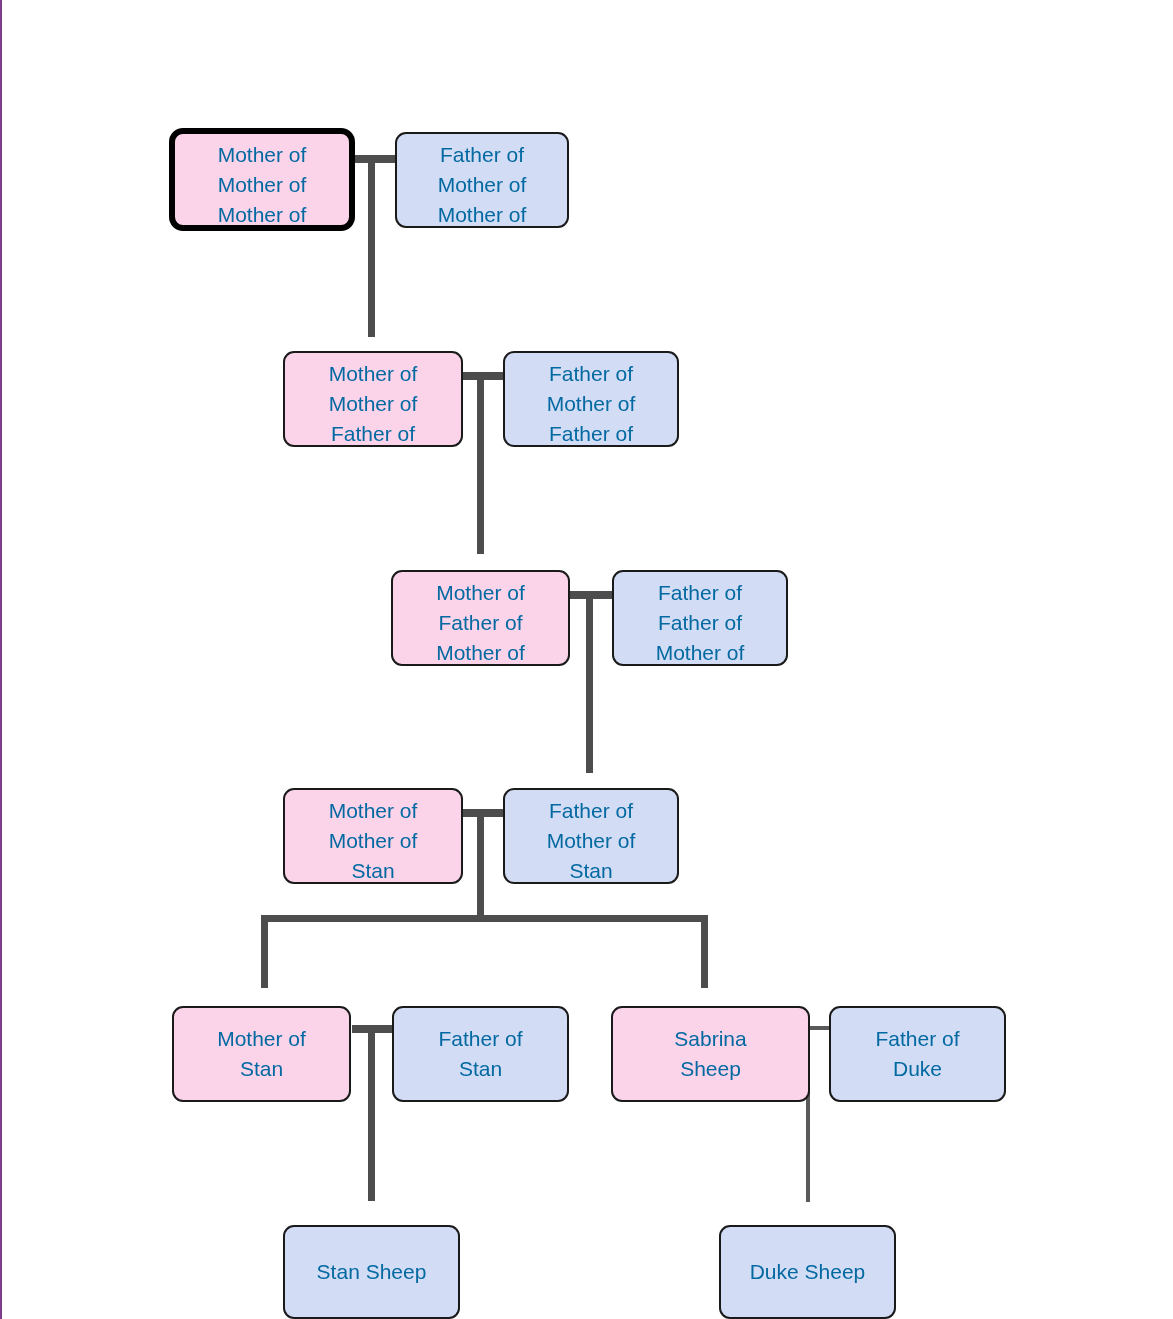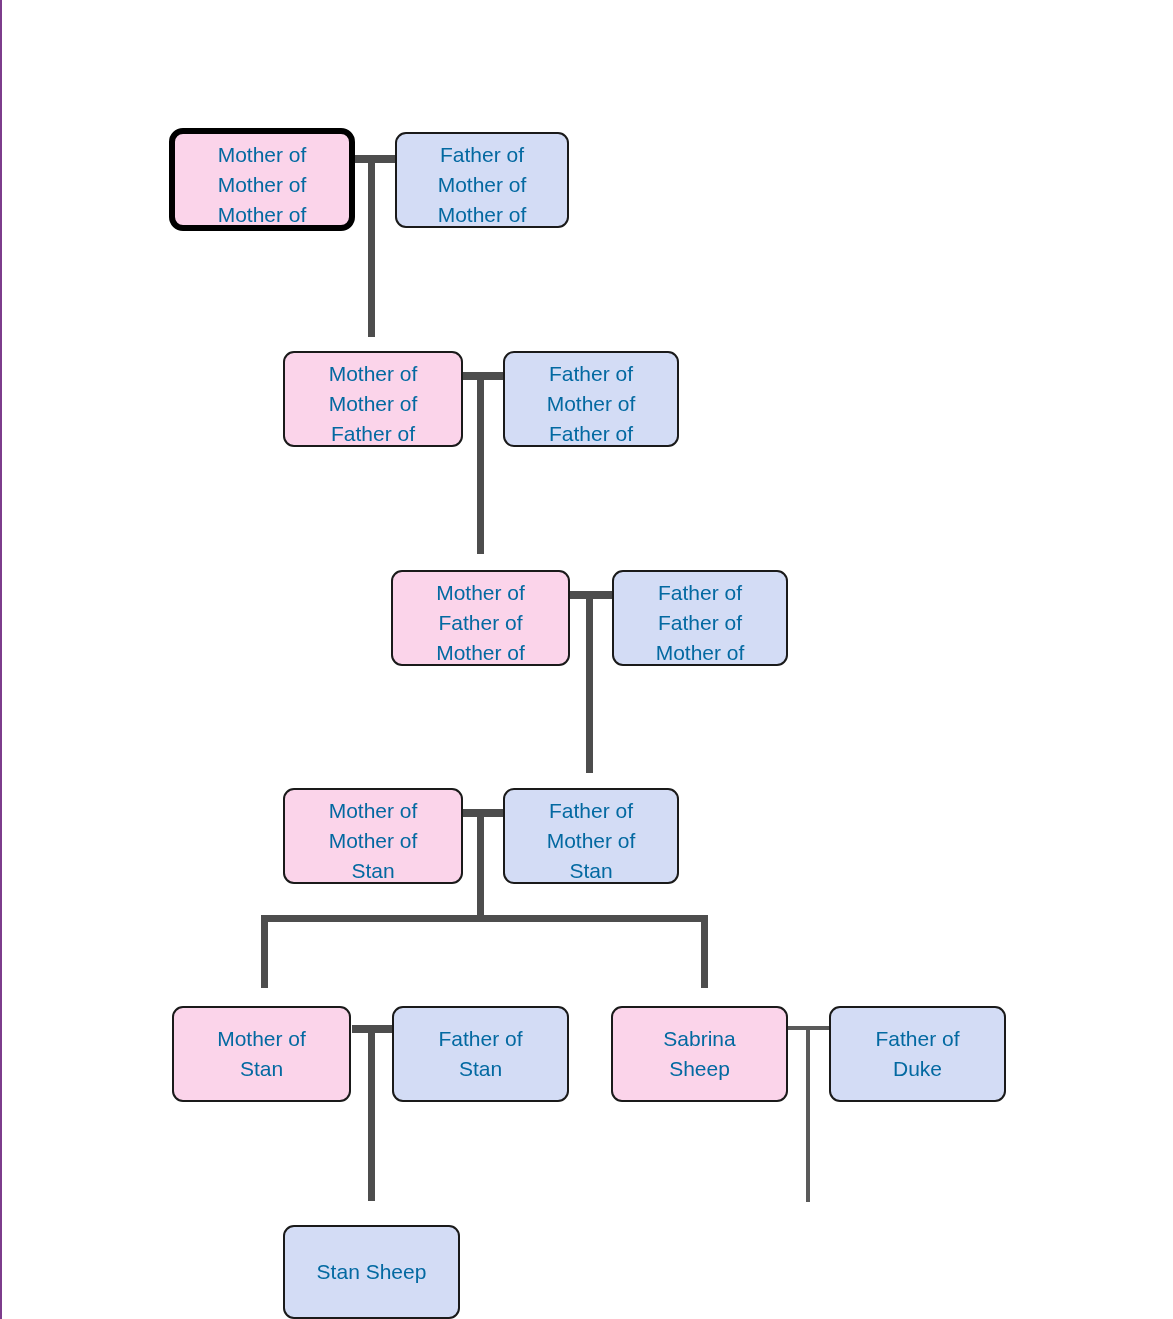--- a/index.html
+++ b/index.html
@@ -147,28 +147,31 @@
   <div class="person female center-v" id="p-mother" style="left:170px; top:982px; width:179px; height:96px;">
     <span class="label">Mother of
 Stan</span>
   </div>
 
   <div class="person male center-v" id="p-father" style="left:390px; top:982px; width:177px; height:96px;">
     <span class="label">Father of
 Stan</span>
   </div>
 
-  <div class="person female center-v" id="p-sabrina" style="left:609px; top:982px; width:177px; height:96px;">
+  <div class="person female center-v" id="p-sabrina" style="left:609px; top:982px; width:199px; height:96px;">
     <span class="label">Sabrina
 Sheep</span>
   </div>
 
   <div class="person male center-v" id="p-duke-father" style="left:827px; top:982px; width:177px; height:96px;">
     <span class="label">Father of
 Duke</span>
   </div>
 
   <div class="person male center-v bold" id="p-stan" style="left:281px; top:1201px; width:177px; height:94px;">
     <span class="label">Stan Sheep</span>
   </div>
 
+  <div class="person male center-v" id="p-duke" style="left:717px; top:1201px; width:177px; height:94px;">
+    <span class="label">Duke Sheep</span>
+  </div>
 
 </div>
 
 </body></html>

